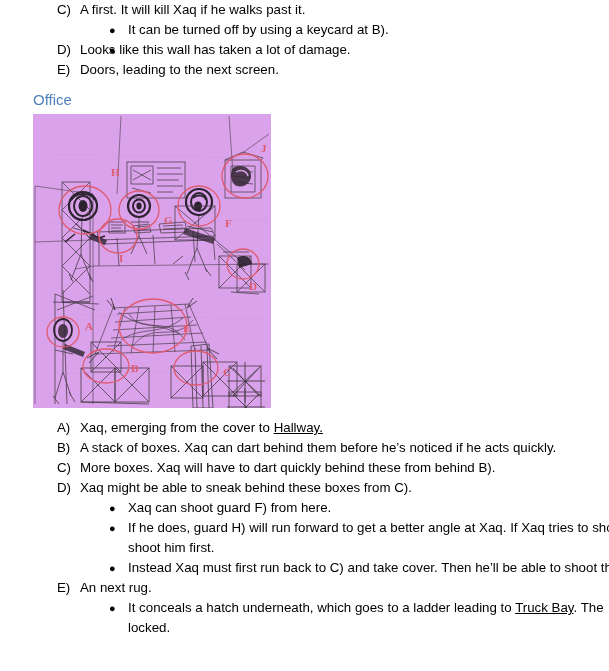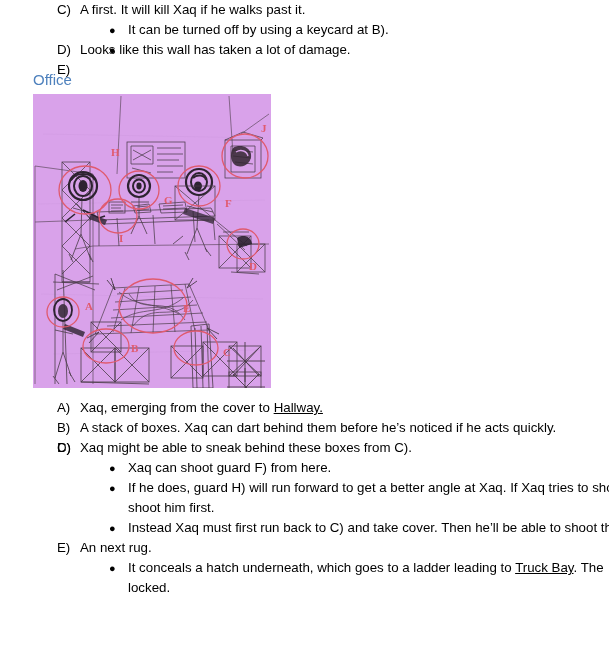--- a/index.html
+++ b/index.html
@@ -108,20 +108,21 @@
       <span class="btext"></span>
     </div>
 
     <div class="lvl1">
       <span class="marker">D)</span>
       <span>Looks like this wall has taken a lot of damage.</span>
     </div>
 
     <div class="lvl1">
       <span class="marker">E)</span>
+      <span>Doors, leading to the next screen.</span>
     </div>
 
   </div>
 
   <h2 class="heading2">Office</h2>
 
   <div class="figure-wrap">
     <svg class="sketch" viewBox="0 0 238 294" xmlns="http://www.w3.org/2000/svg" shape-rendering="geometricPrecision">
       <defs>
         <g id="bigX">
@@ -359,20 +360,21 @@
       <span>Xaq, emerging from the cover to </span><u class="link">Hallway.</u>
     </div>
 
     <div class="lvl1">
       <span class="marker">B)</span>
       <span>A stack of boxes. Xaq can dart behind them before he’s noticed if he acts quickly.</span>
     </div>
 
     <div class="lvl1">
       <span class="marker">C)</span>
+      <span>More boxes. Xaq will have to dart quickly behind these from behind B).</span>
     </div>
 
     <div class="lvl1">
       <span class="marker">D)</span>
       <span>Xaq might be able to sneak behind these boxes from C).</span>
     </div>
 
     <div class="lvl2">
       <span class="bullet">●</span>
       <span class="btext nowrapline">Xaq can shoot guard F) from here.</span>

